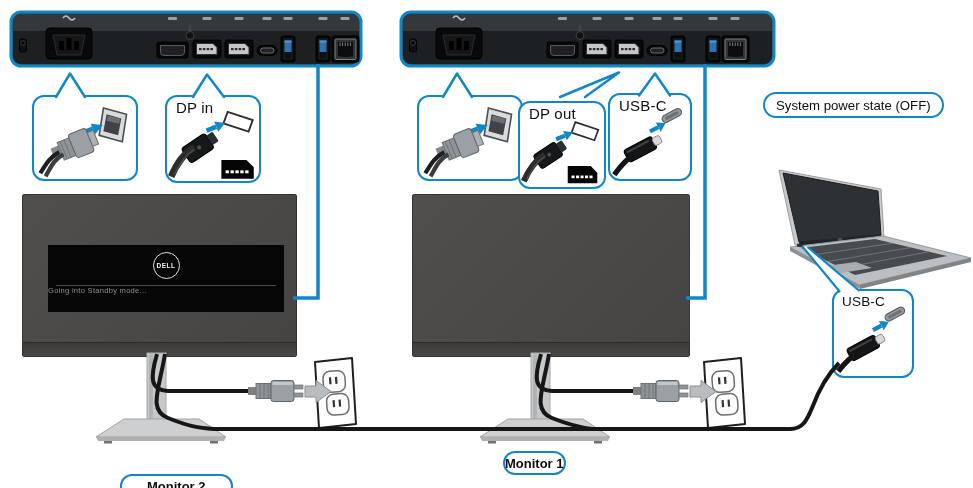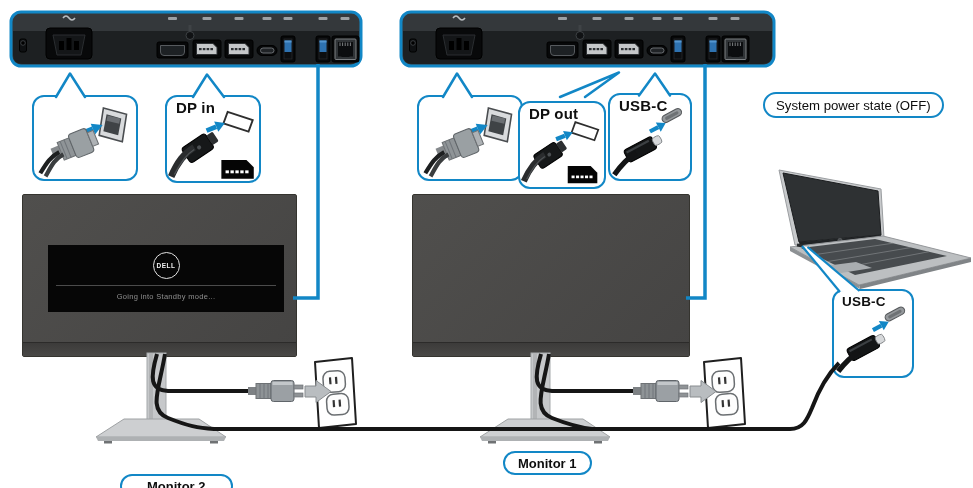--- a/index.html
+++ b/index.html
@@ -11,39 +11,39 @@
            border:1px solid #35342f;border-radius:2px;}
   .monitor::after{content:"";position:absolute;left:0;right:0;bottom:0;height:13px;
            background:linear-gradient(#3c3b3a,#494846);border-top:1px solid #2c2b2a;}
   #monitor2{left:22px;top:194px;width:273px;height:161px;}
   #monitor1{left:412px;top:194px;width:276px;height:161px;}
   .dialog{position:absolute;left:25px;top:50px;width:236px;height:67px;background:#060606;}
   .dell-logo{width:25px;height:25px;border:1.5px solid #e2e2e2;border-radius:50%;
            margin:7px auto 0;display:flex;align-items:center;justify-content:center;
            color:#f2f2f2;font-size:6.5px;font-weight:bold;letter-spacing:.5px;}
   .dialog-divider{width:220px;height:1px;background:#4b4b4b;margin:6px auto 0;}
-  .standby-msg{margin-top:6px;text-align:center;color:#8f8f8f;font-size:7.5px;letter-spacing:.3px;}
+  .standby-msg{text-align:left;color:#8f8f8f;font-size:7.5px;letter-spacing:.3px;}
   
   .co{position:absolute;z-index:5;background:#fff;border:2.5px solid #1287c6;border-radius:12px;}
-  .co .lbl{position:absolute;left:9px;top:2px;font-size:15px;font-weight:700;color:#101010;
+  .co .lbl{position:absolute;left:9px;top:2px;font-size:15px;font-weight:400;color:#101010;
            letter-spacing:.2px;white-space:nowrap;text-align:center;}
   .co svg{position:absolute;left:0;top:0;width:100%;height:100%;}
   #co-power1{left:32px;top:95px;width:102px;height:82px;}
   #co-dpin  {left:165px;top:95px;width:92px;height:84px;}
   #co-power2{left:417px;top:95px;width:102px;height:82px;}
   #co-dpout {left:518px;top:101px;width:84px;height:84px;}
   #co-usbc-mon{left:608px;top:93px;width:80px;height:84px;}
   #co-usbc-laptop{left:832px;top:289px;width:78px;height:85px;}
   #co-usbc-laptop .lbl{font-size:13.5px;left:8px;top:3px;}
   
   .pill{position:absolute;z-index:5;background:#fff;border:2.5px solid #1287c6;border-radius:13px;
         display:flex;align-items:center;justify-content:center;color:#0d0d0d;white-space:nowrap;}
   #sys-state{left:763px;top:92px;height:22px;padding:0 11px;font-size:13.2px;font-weight:400;}
   #lab-mon2{left:120px;top:474px;height:20px;padding:0 25px;font-size:13px;font-weight:700;}
-  #lab-mon1{left:503px;top:451px;height:20px;padding:0 13px;font-size:13px;font-weight:700;}
+  #lab-mon1{left:503px;top:451px;height:20px;padding:0 0;font-size:13px;font-weight:700;}
   
   #art{position:absolute;left:0;top:0;z-index:10;pointer-events:none;}
 </style>
 </head>
 <body>
 
 <div class="stage">
 
   <div class="monitor" id="monitor2">
     <div class="dialog">

